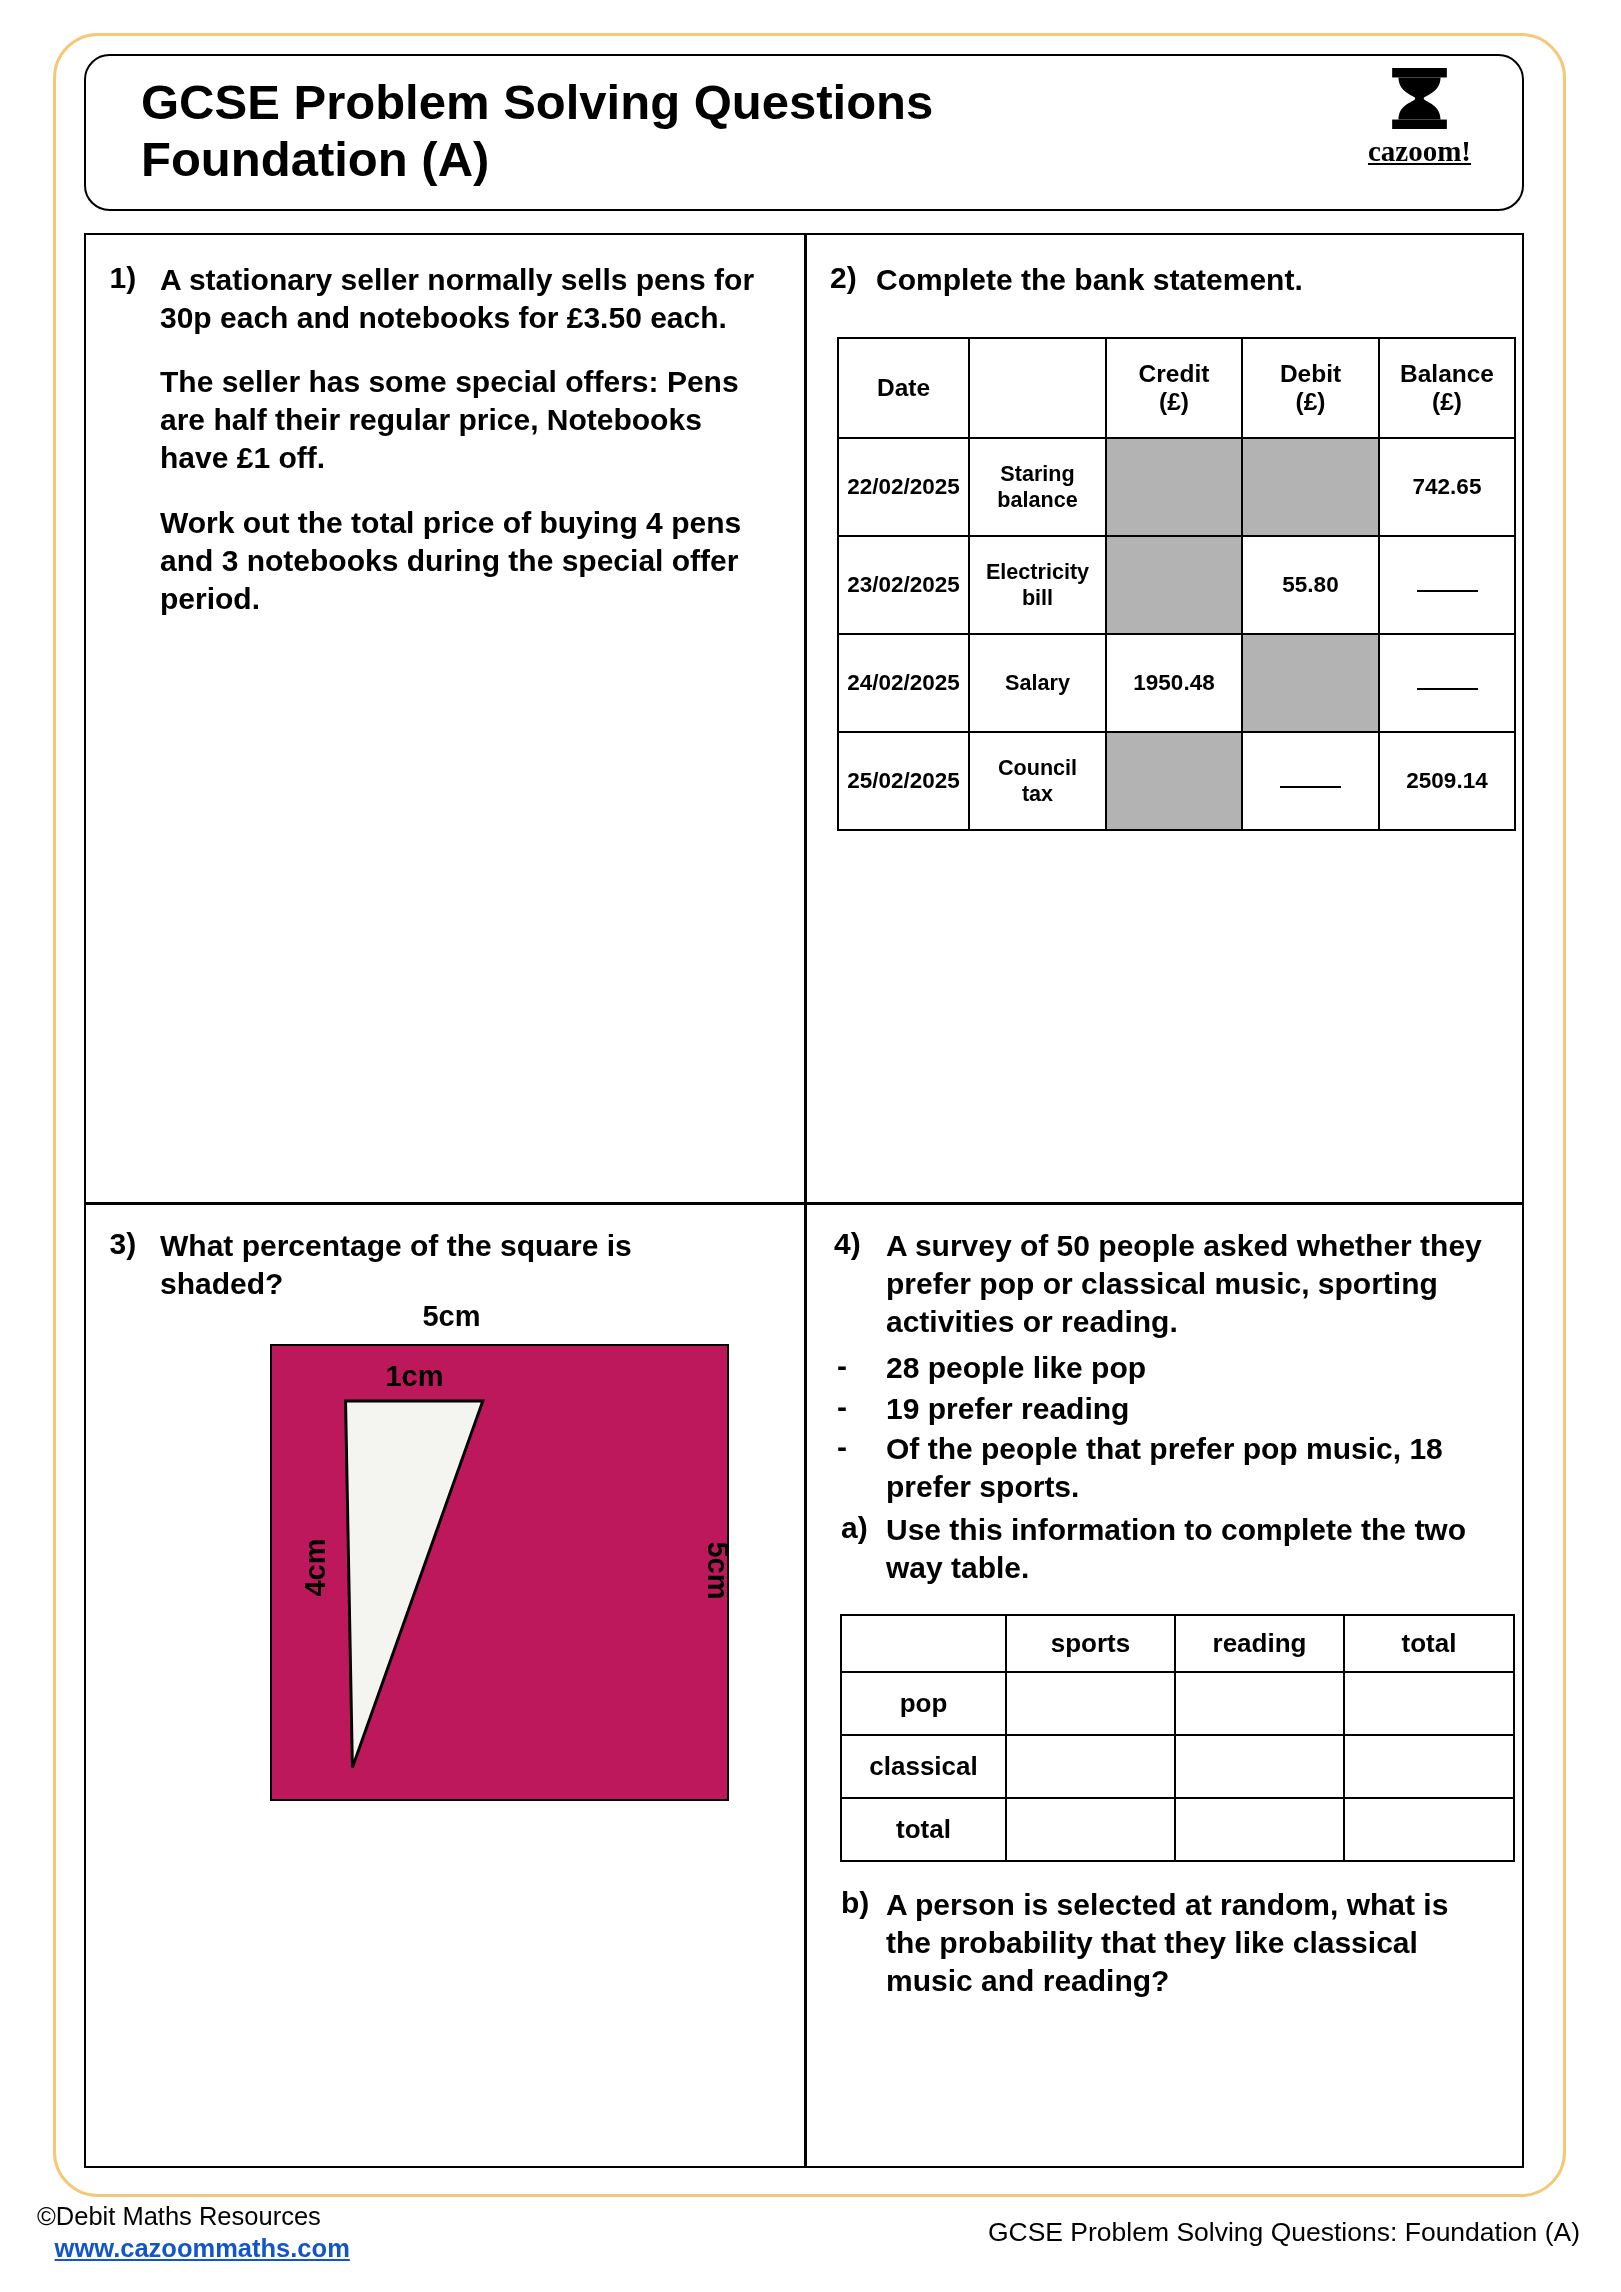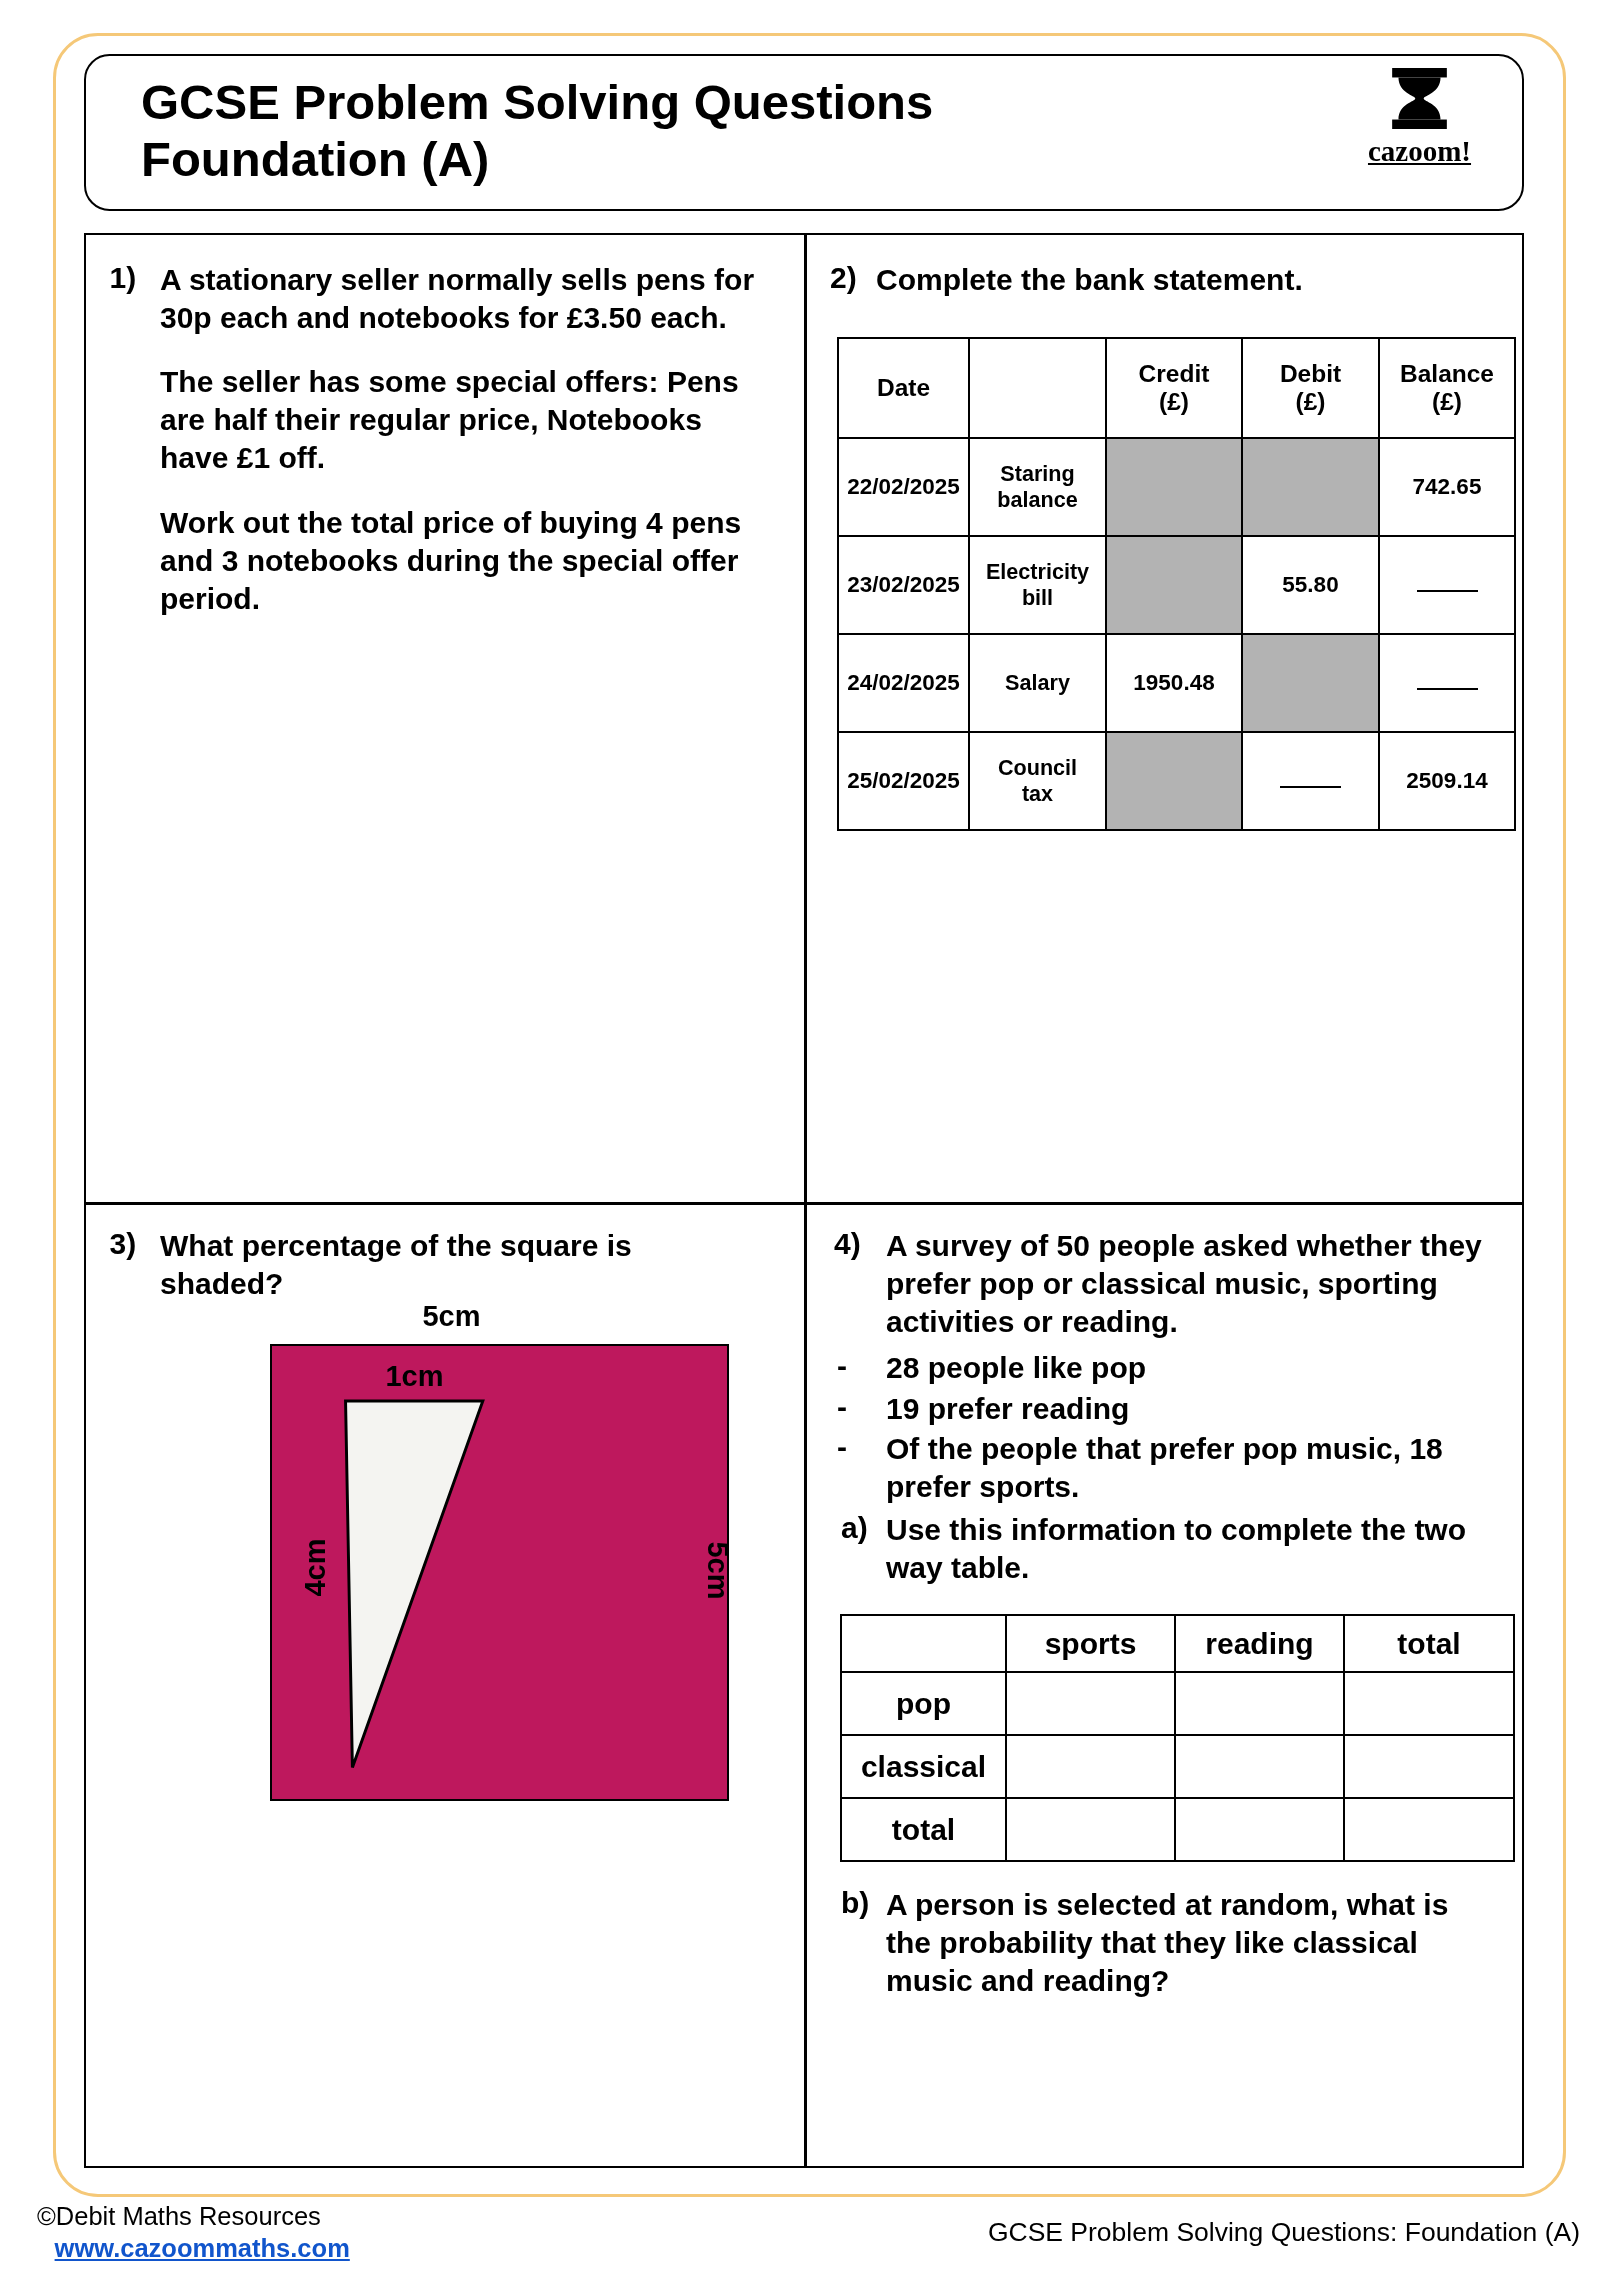--- a/index.html
+++ b/index.html
@@ -54,21 +54,21 @@
              text-align:center; transform:rotate(-90deg); }
 
   
   .bullet-row { position:absolute; left:751px; width:637px; display:flex; }
   .bullet-dash { width:49px; font-size:30px; font-weight:700; }
   .bullet-text { font-size:30px; font-weight:700; line-height:1.27; flex:1; }
 
   .two-way-table { position:absolute; left:754px; top:1379px; width:671px;
                    border-collapse:collapse; table-layout:fixed; }
   .two-way-table th, .two-way-table td { border:2.9px solid #000; text-align:center;
-                   vertical-align:middle; font-size:30px; font-weight:700;margin-top:10px; }
+                   vertical-align:middle; font-size:26px; font-weight:700;margin-top:10px; }
   .two-way-table tr { height:63px; }
   .two-way-table tr.head { height:57px; }
 
   
   .footer-left { position:absolute; left:37px; top:2201px; font-size:25.5px; line-height:1.25; }
   .footer-link { color:#1155CC; text-decoration:underline; margin-left:17.6px; display:inline-block;font-weight:bold; }
   .footer-right { position:absolute; right:41px; top:2217px; font-size:26.5px; }
 </style>
 </head>
 <body>

